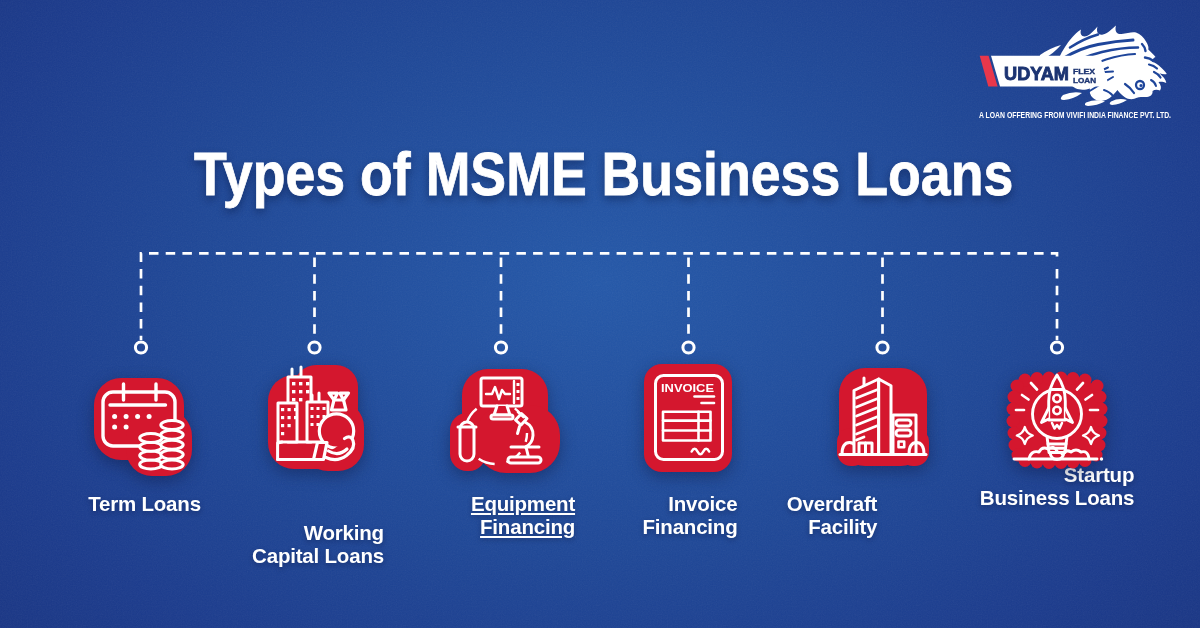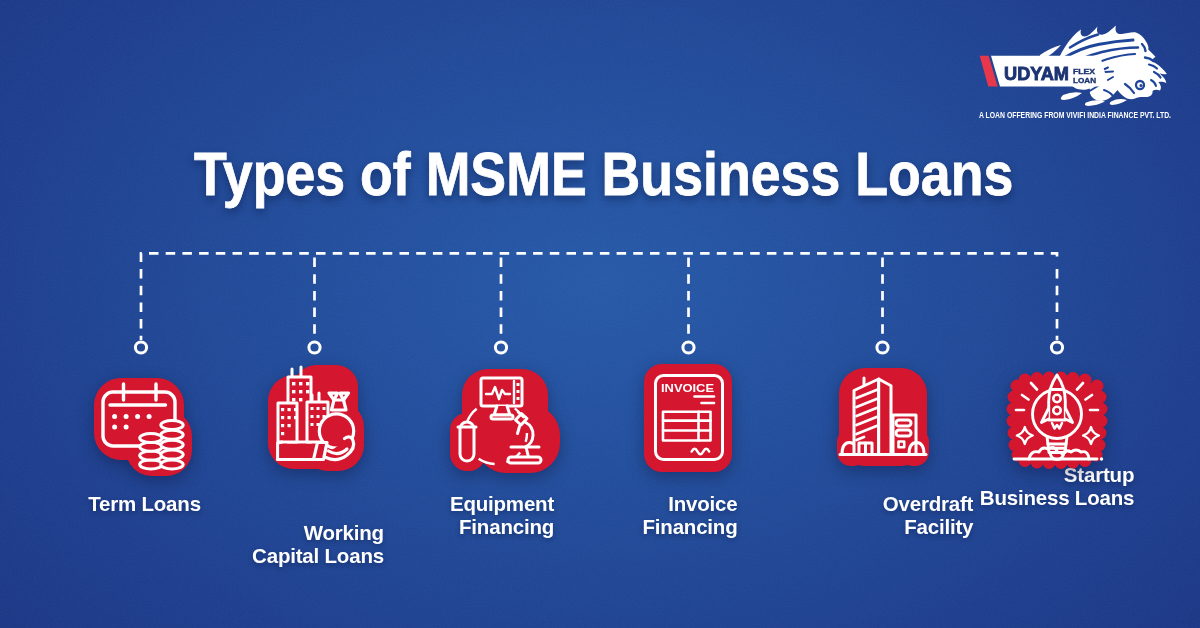--- a/index.html
+++ b/index.html
@@ -46,23 +46,23 @@
     <circle cx="688.5" cy="347.5" r="5.6"></circle>
     <circle cx="882.5" cy="347.5" r="5.6"></circle>
     <circle cx="1057" cy="347.5" r="5.6"></circle>
   </g>
 </svg>
 
 <div class="title">Types of MSME Business Loans</div>
 
 <div class="label" style="left:144.5px;top:493px;">Term Loans</div>
 <div class="label" style="left:318px;top:522px;">Working<br>Capital Loans</div>
-<div class="label" style="left:502px;top:493px;">Equipment<br>Financing</div>
+<div class="label" style="left:523px;top:493px;text-decoration:underline;">Equipment<br>Financing</div>
 <div class="label" style="left:690px;top:493px;">Invoice<br>Financing</div>
-<div class="label" style="left:928px;top:493px;">Overdraft<br>Facility</div>
+<div class="label" style="left:832px;top:493px;">Overdraft<br>Facility</div>
 <div class="label" style="left:1057px;top:464px;">Startup<br>Business Loans</div>
 
 <svg class="icon" width="98" height="102" viewBox="0 0 98 102" style="left:94px;top:374px;">
   <g fill="#d4172e">
     <rect x="0" y="4" width="90" height="82" rx="27"></rect>
     <rect x="32" y="36" width="66" height="66" rx="26"></rect>
   </g>
   <g stroke="#ffffff" stroke-width="3.4" fill="none" stroke-linecap="round" stroke-linejoin="round">
     <rect x="9" y="18" width="72" height="54" rx="10"></rect>
     <line x1="29.5" y1="10" x2="29.5" y2="26"></line>

